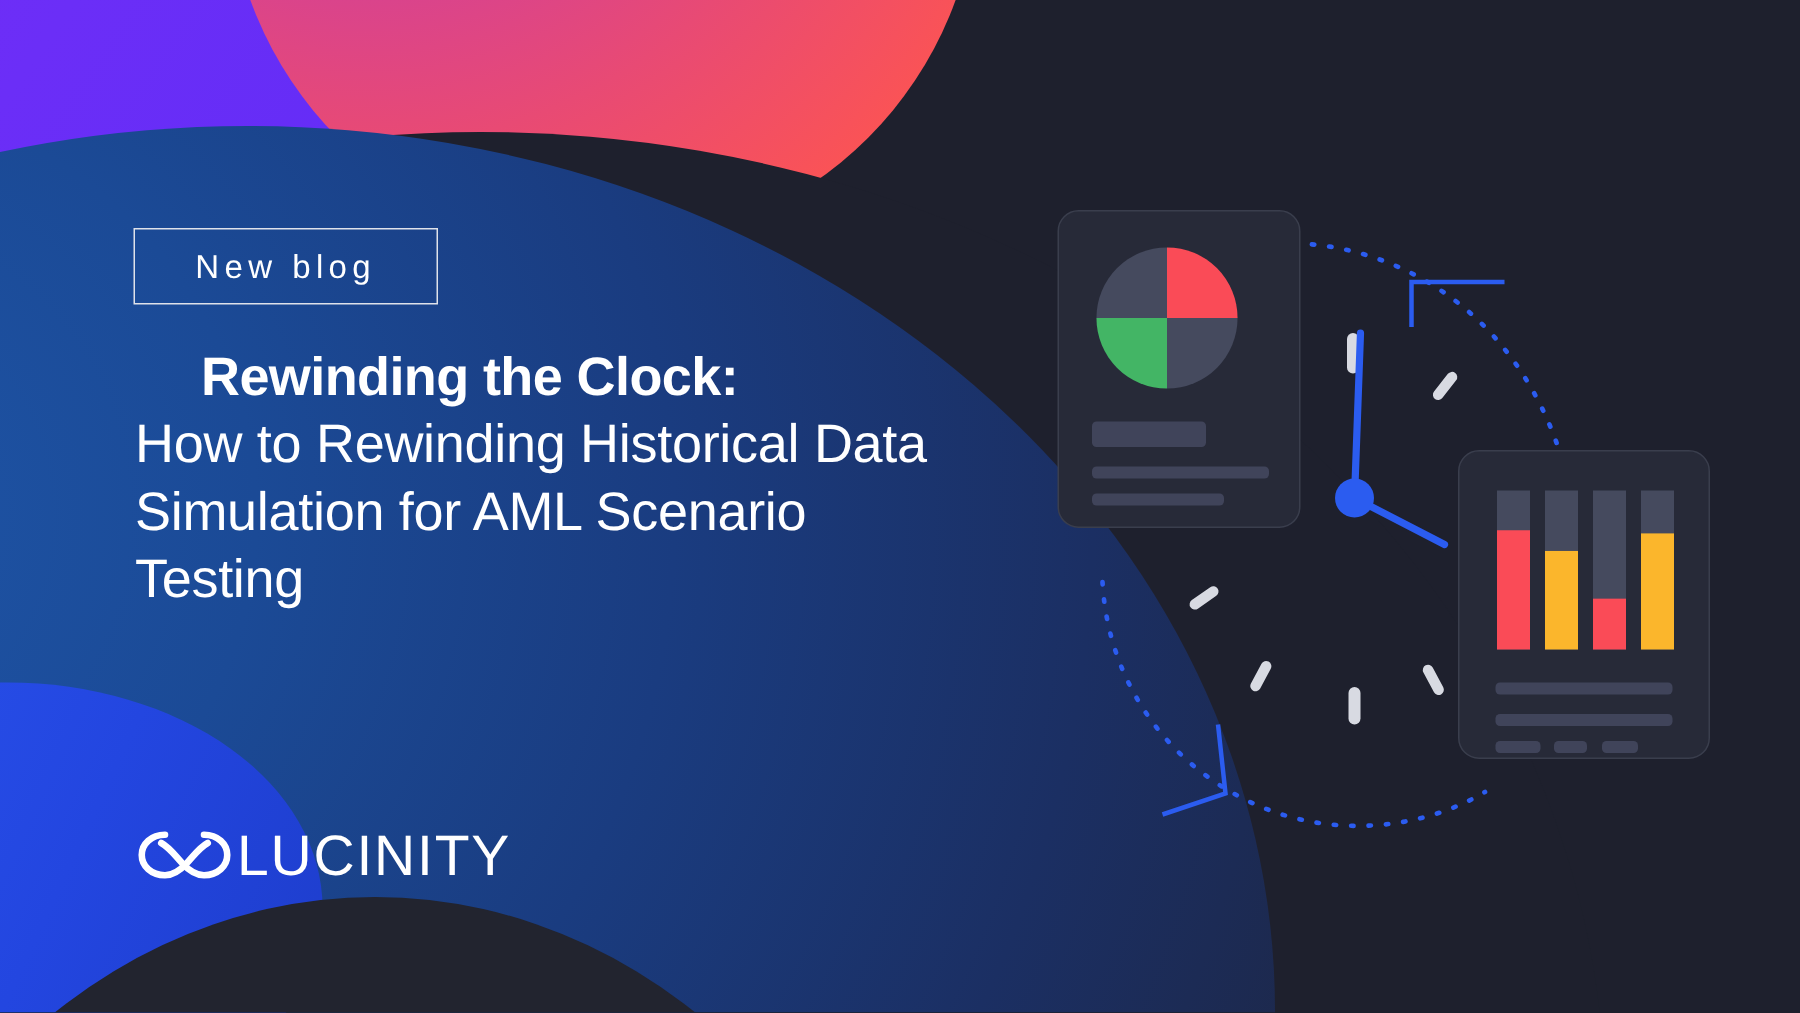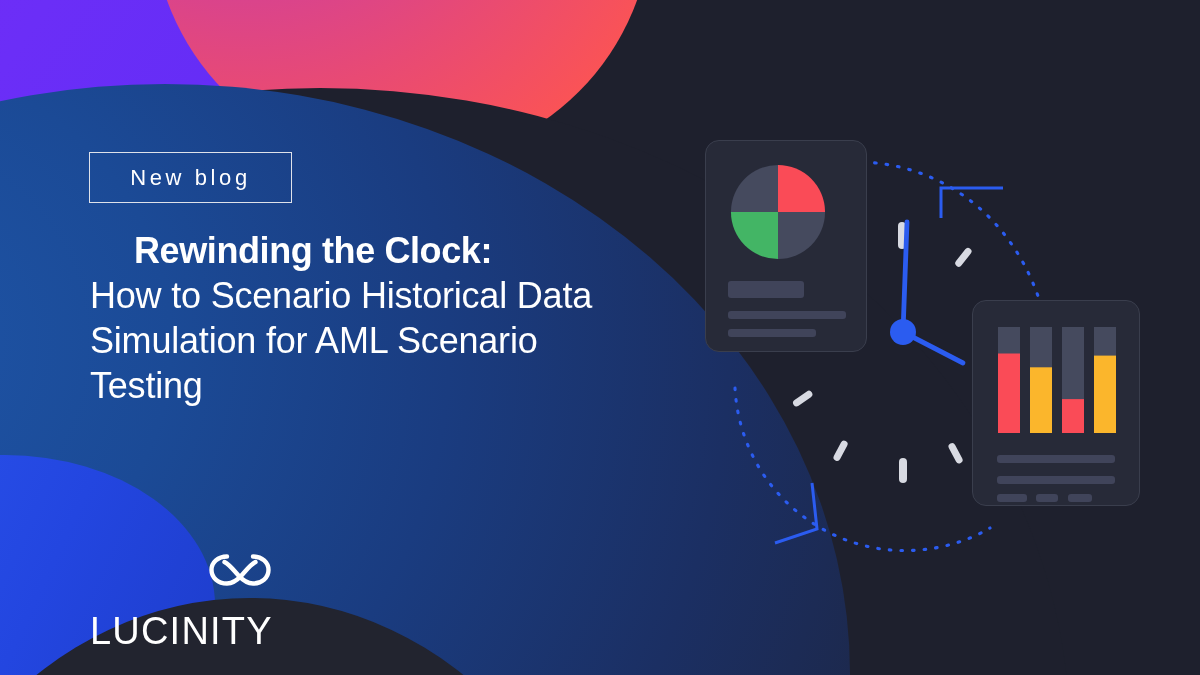--- a/index.html
+++ b/index.html
@@ -96,21 +96,21 @@
     line-height: 45px;
     font-weight: 400;
     letter-spacing: -0.2px;
   }
   .headline .bold { font-weight: 700; display: block; letter-spacing: -0.4px; margin-left: 44px; }
 
   
   .logo {
     position: absolute;
     left: 90px; top: 550px;
-    display: flex; align-items: flex-end; gap: 20px; flex-direction: column;
+    display: flex; align-items: flex-start; gap: 2px;
   }
   .logo-word {
     color: #ffffff;
     font-size: 38px;
     font-weight: 400;
     letter-spacing: 1.2px;
   }
 
   
   .illo { position: absolute; left: 660px; top: 100px; width: 520px; height: 460px; }
@@ -143,21 +143,21 @@
   </div>
 
   <div class="content">
 
     <div class="badge">
       <span>New blog</span>
     </div>
 
     <div class="headline">
       <span class="bold">Rewinding the Clock:</span>
-      <span>How to Scenario Historical</span>
+      <span>How to Rewinding Historical</span>
       <span>Data Simulation for AML</span>
       <span>Scenario Testing</span>
     </div>
 
     <div class="logo">
       <span>
         <svg width="66" height="40" viewBox="0 0 66 40" fill="none" aria-hidden="true">
           <path d="M20 6.5 C10.9 6.5 4.5 12.6 4.5 20 C4.5 27.4 10.9 33.5 20 33.5
                    C25.6 33.5 29.8 30.6 34.5 25.5 C39.6 20.0 43.0 15.0 48.5 12.0" stroke="#ffffff" stroke-width="4.4" stroke-linecap="round" fill="none"></path>
           <path d="M46 6.5 C55.1 6.5 61.5 12.6 61.5 20 C61.5 27.4 55.1 33.5 46 33.5

